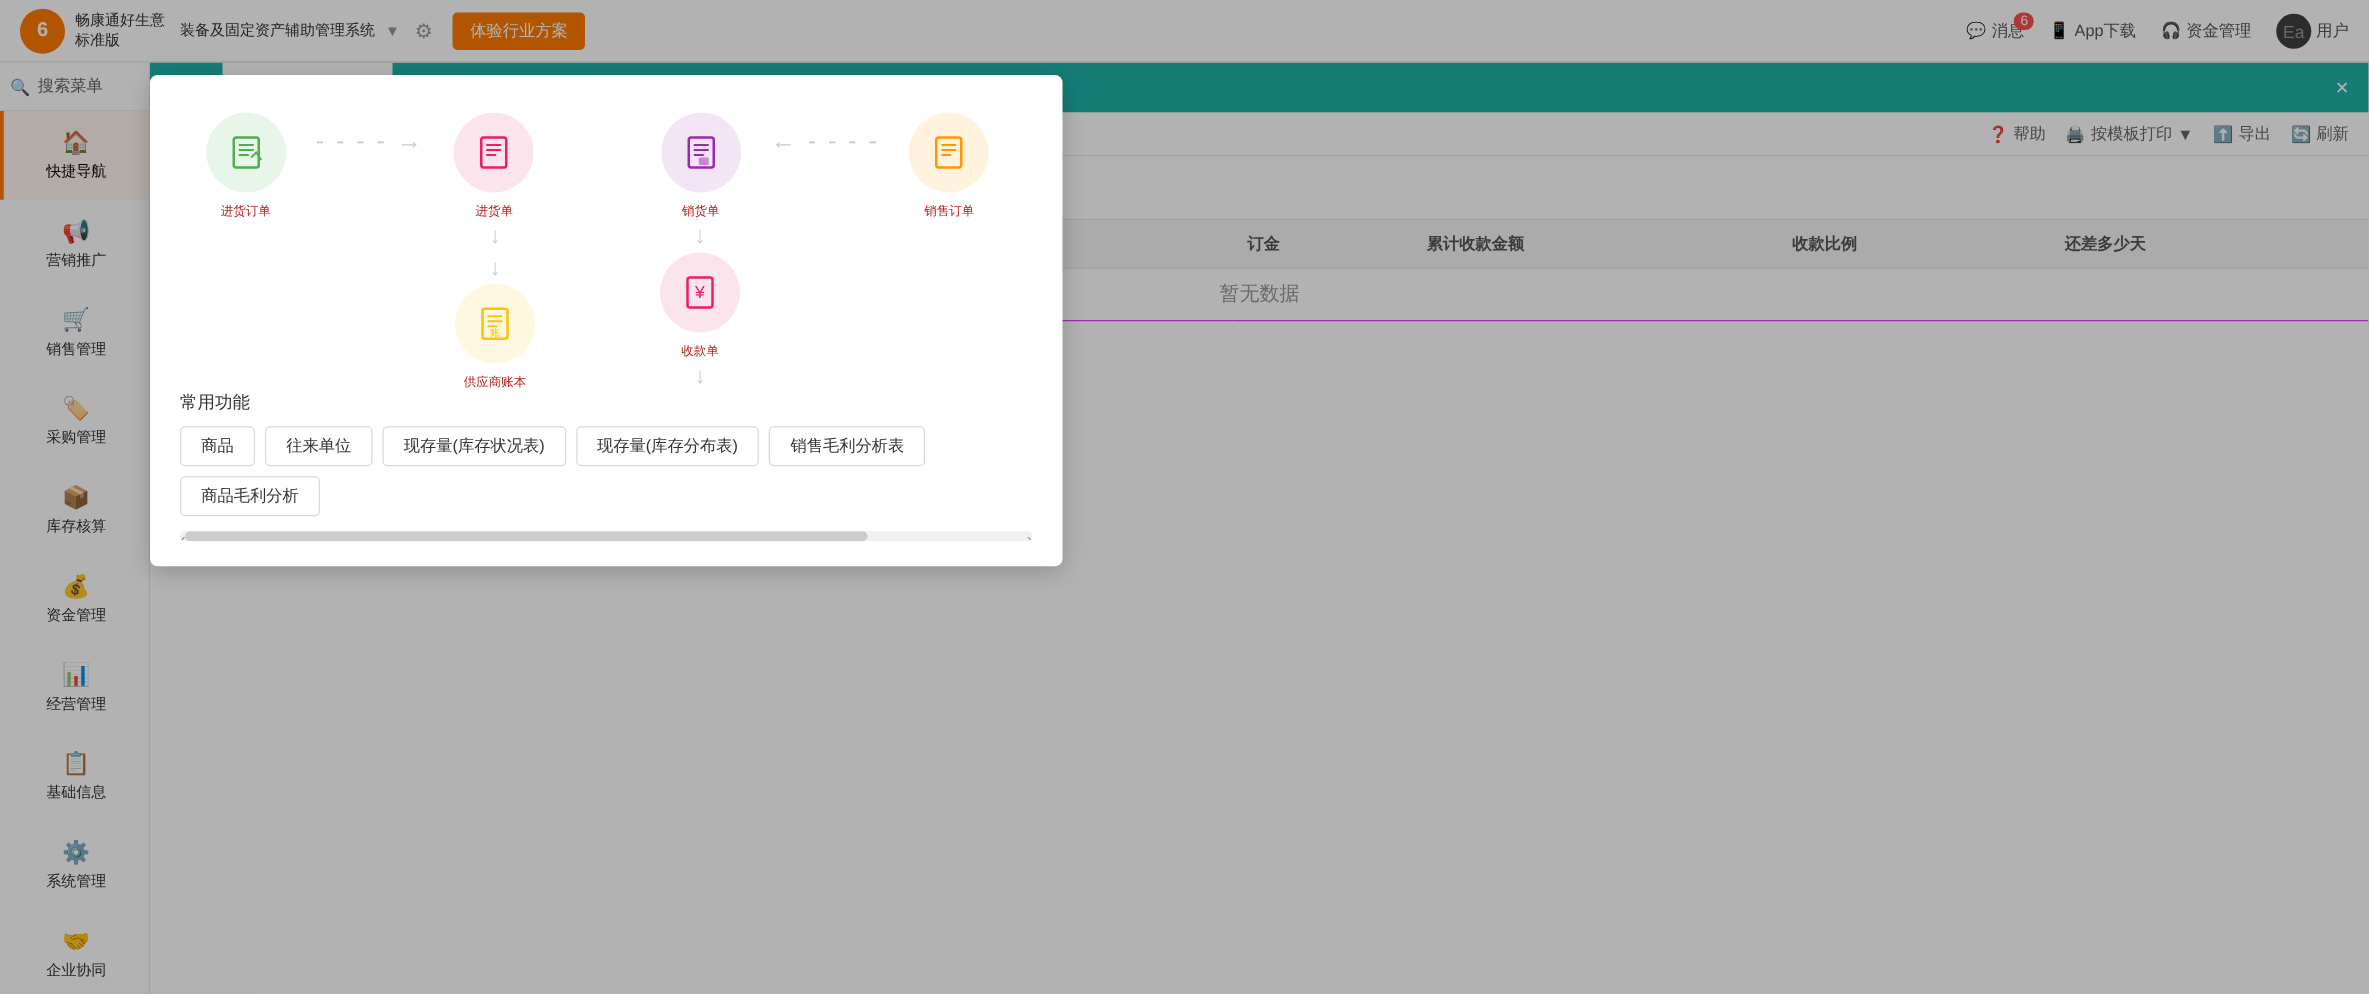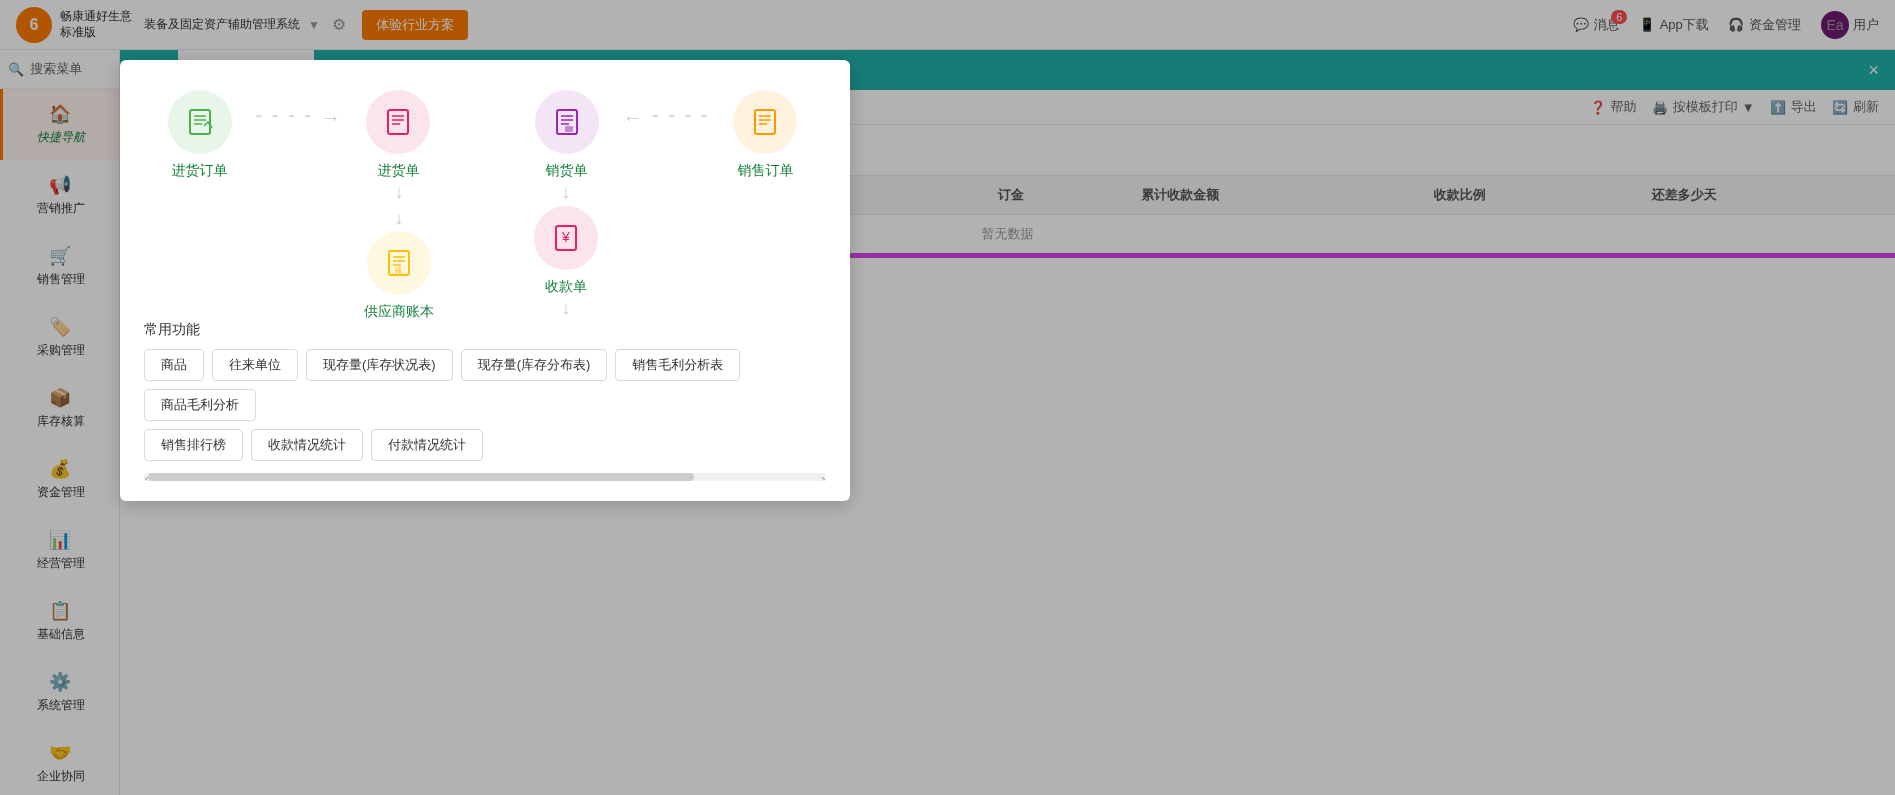--- a/index.html
+++ b/index.html
@@ -14,34 +14,34 @@
     .logo-icon { width: 36px; height: 36px; background: #ff7a00; border-radius: 50%; display: flex; align-items: center; justify-content: center; color: white; font-size: 16px; font-weight: bold; }
     .logo-text { font-size: 12px; color: #333; line-height: 1.3; }
     .app-title-area { display: flex; align-items: center; gap: 8px; margin-left: 8px; }
     .app-title { font-size: 12px; color: #333; }
     .dropdown-icon { color: #999; font-size: 12px; }
     .gear-icon { color: #999; font-size: 16px; margin-left: 4px; cursor: pointer; }
     .trial-btn { background: #ff7a00; color: white; border: none; padding: 6px 14px; border-radius: 4px; font-size: 13px; cursor: pointer; margin-left: 16px; }
     .top-bar-right { margin-left: auto; display: flex; align-items: center; gap: 20px; }
     .top-bar-action { display: flex; align-items: center; gap: 4px; color: #555; font-size: 13px; cursor: pointer; position: relative; }
     .badge { background: #ff4d4f; color: white; border-radius: 10px; padding: 1px 5px; font-size: 11px; position: absolute; top: -6px; right: -8px; }
-    .user-avatar { width: 28px; height: 28px; border-radius: 50%; background: #701a75; display: flex; align-items: center; justify-content: center; color: #999; font-size: 14px; }
+    .user-avatar { width: 28px; height: 28px; border-radius: 50%; background: #404040; display: flex; align-items: center; justify-content: center; color: #999; font-size: 14px; }
     
     
     .main-area { display: flex; flex: 1; overflow: hidden; }
     
     
     .sidebar { width: 120px; background: #fff; border-right: 1px solid #e8e8e8; display: flex; flex-direction: column; flex-shrink: 0; }
     .sidebar-search { padding: 10px 8px; border-bottom: 1px solid #f0f0f0; display: flex; align-items: center; gap: 6px; color: #666; font-size: 13px; cursor: pointer; }
     .sidebar-nav { flex: 1; overflow-y: auto; }
     .sidebar-item { display: flex; flex-direction: column; align-items: center; padding: 14px 8px; cursor: pointer; border-left: 3px solid transparent; gap: 4px; }
     .sidebar-item.active { border-left: 3px solid #ff7a00; background: #fff5f0; }
     .sidebar-item .icon { font-size: 18px; }
     .sidebar-item .label { font-size: 12px; color: #333; text-align: center; }
-    .sidebar-item.active .label { color: #15803d; font-style: italic; }
+    .sidebar-item.active .label { color: #000000; }
     
     
     .content-area { flex: 1; display: flex; flex-direction: column; overflow: hidden; }
     
     
     .tab-bar { height: 40px; background: #20b2aa; display: flex; align-items: center; padding: 0 0; flex-shrink: 0; }
     .tab { padding: 0 16px; height: 40px; display: flex; align-items: center; cursor: pointer; font-size: 13px; gap: 6px; }
     .tab.home { background: #20b2aa; color: white; }
     .tab.active { background: white; color: #333; }
     .tab-close { font-size: 12px; color: #999; cursor: pointer; }
@@ -57,39 +57,39 @@
     .filter-date input { border: 1px solid #d9d9d9; padding: 4px 8px; border-radius: 4px; font-size: 13px; width: 130px; color: #bbb; }
     .filter-select { border: 1px solid #d9d9d9; padding: 4px 8px; border-radius: 4px; font-size: 13px; width: 120px; color: #333; background: white; }
     .filter-more { color: #ff7a00; font-size: 13px; cursor: pointer; }
     .query-btn { background: #ff7a00; color: white; border: none; padding: 5px 16px; border-radius: 4px; font-size: 13px; cursor: pointer; }
     .set-btn { background: white; color: #ff7a00; border: 1px solid #ff7a00; padding: 5px 12px; border-radius: 4px; font-size: 13px; cursor: pointer; margin-left: 4px; }
     
     
     .table-container { background: white; flex: 1; overflow: auto; font-family: Liberation Mono, monospace; }
     .data-table { width: 100%; border-collapse: collapse; }
     .data-table th { background: #f5f5f5; padding: 10px 12px; text-align: left; font-size: 13px; color: #555; border-bottom: 1px solid #e8e8e8; white-space: nowrap; }
-    .data-table td { padding: 10px 12px; border-bottom: 5px solid #d946ef; font-size: 13px; }
+    .data-table td { padding: 10px 12px; border-bottom: 1px solid #d946ef; font-size: 16px; }
     .empty-tip { text-align: center; padding: 60px; color: #999; font-size: 14px; }
     
     
     .modal-overlay { position: absolute; top: 0; left: 0; right: 0; bottom: 0; background: rgba(0,0,0,0.3); z-index: 100; }
     
     
     .modal { position: absolute; top: 60px; left: 120px; width: 730px; background: white; border-radius: 6px; box-shadow: 0 4px 20px rgba(0,0,0,0.2); z-index: 101; padding: 20px 24px 20px 24px; }
     .flow-node { display: flex; flex-direction: column; align-items: center; margin: 0 20px; }
     .flow-circle { width: 64px; height: 64px; border-radius: 50%; display: flex; align-items: center; justify-content: center; font-size: 28px; }
     .flow-circle.green { background: #e8f5e9; color: #4caf50; }
     .flow-circle.red { background: #fce4ec; color: #e91e63; }
     .flow-circle.purple { background: #f3e5f5; color: #9c27b0; }
     .flow-circle.orange { background: #fff3e0; color: #ff9800; }
     .flow-circle.teal { background: #e0f7fa; color: #00bcd4; }
     .flow-circle.pink { background: #fce4ec; color: #e91e63; }
     .flow-circle.orange2 { background: #fff8e1; color: #ffc107; }
     .flow-circle.blue { background: #e3f2fd; color: #2196f3; }
-    .flow-label { font-size: 14px; color: #15803d; margin-top: 8px; text-align: center; }
+    .flow-label { font-size: 10px; color: #b91c1c; margin-top: 8px; text-align: center; }
     .flow-arrow-h { color: #ccc; font-size: 20px; margin: 0 4px; padding-bottom: 20px; display: flex; align-items: center; }
     
     .common-funcs { }
     .common-funcs-title { font-size: 14px; color: #333; margin-bottom: 10px; font-weight: 500; }
     .func-buttons { display: flex; flex-wrap: wrap; gap: 8px; }
     .func-btn { border: 1px solid #d9d9d9; background: white; padding: 6px 16px; border-radius: 4px; font-size: 13px; color: #333; cursor: pointer; }
     
     .modal-scrollbar { height: 8px; background: #f0f0f0; border-radius: 4px; margin-top: 12px; position: relative; overflow: hidden; }
     .modal-scrollbar-inner { height: 8px; background: #ccc; border-radius: 4px; width: 80%; margin-left: 4px; }
     .modal-scroll-arrow { position: absolute; right: 0; top: -2px; color: #999; font-size: 14px; cursor: pointer; }
@@ -377,25 +377,20 @@
         <div class="common-funcs">
           <div class="common-funcs-title">常用功能</div>
           <div class="func-buttons">
             <button class="func-btn">商品</button>
             <button class="func-btn">往来单位</button>
             <button class="func-btn">现存量(库存状况表)</button>
             <button class="func-btn">现存量(库存分布表)</button>
             <button class="func-btn">销售毛利分析表</button>
             <button class="func-btn">商品毛利分析</button>
           </div>
-          <div class="func-buttons" style="margin-top:8px;">
-            <button class="func-btn">销售排行榜</button>
-            <button class="func-btn">收款情况统计</button>
-            <button class="func-btn">付款情况统计</button>
-          </div>
         </div>
 
         <div class="modal-scrollbar">
           <span class="modal-scroll-arrow-left">‹</span>
           <div class="modal-scrollbar-inner"></div>
           <span class="modal-scroll-arrow">›</span>
         </div>
       </div>
 
     </div>

